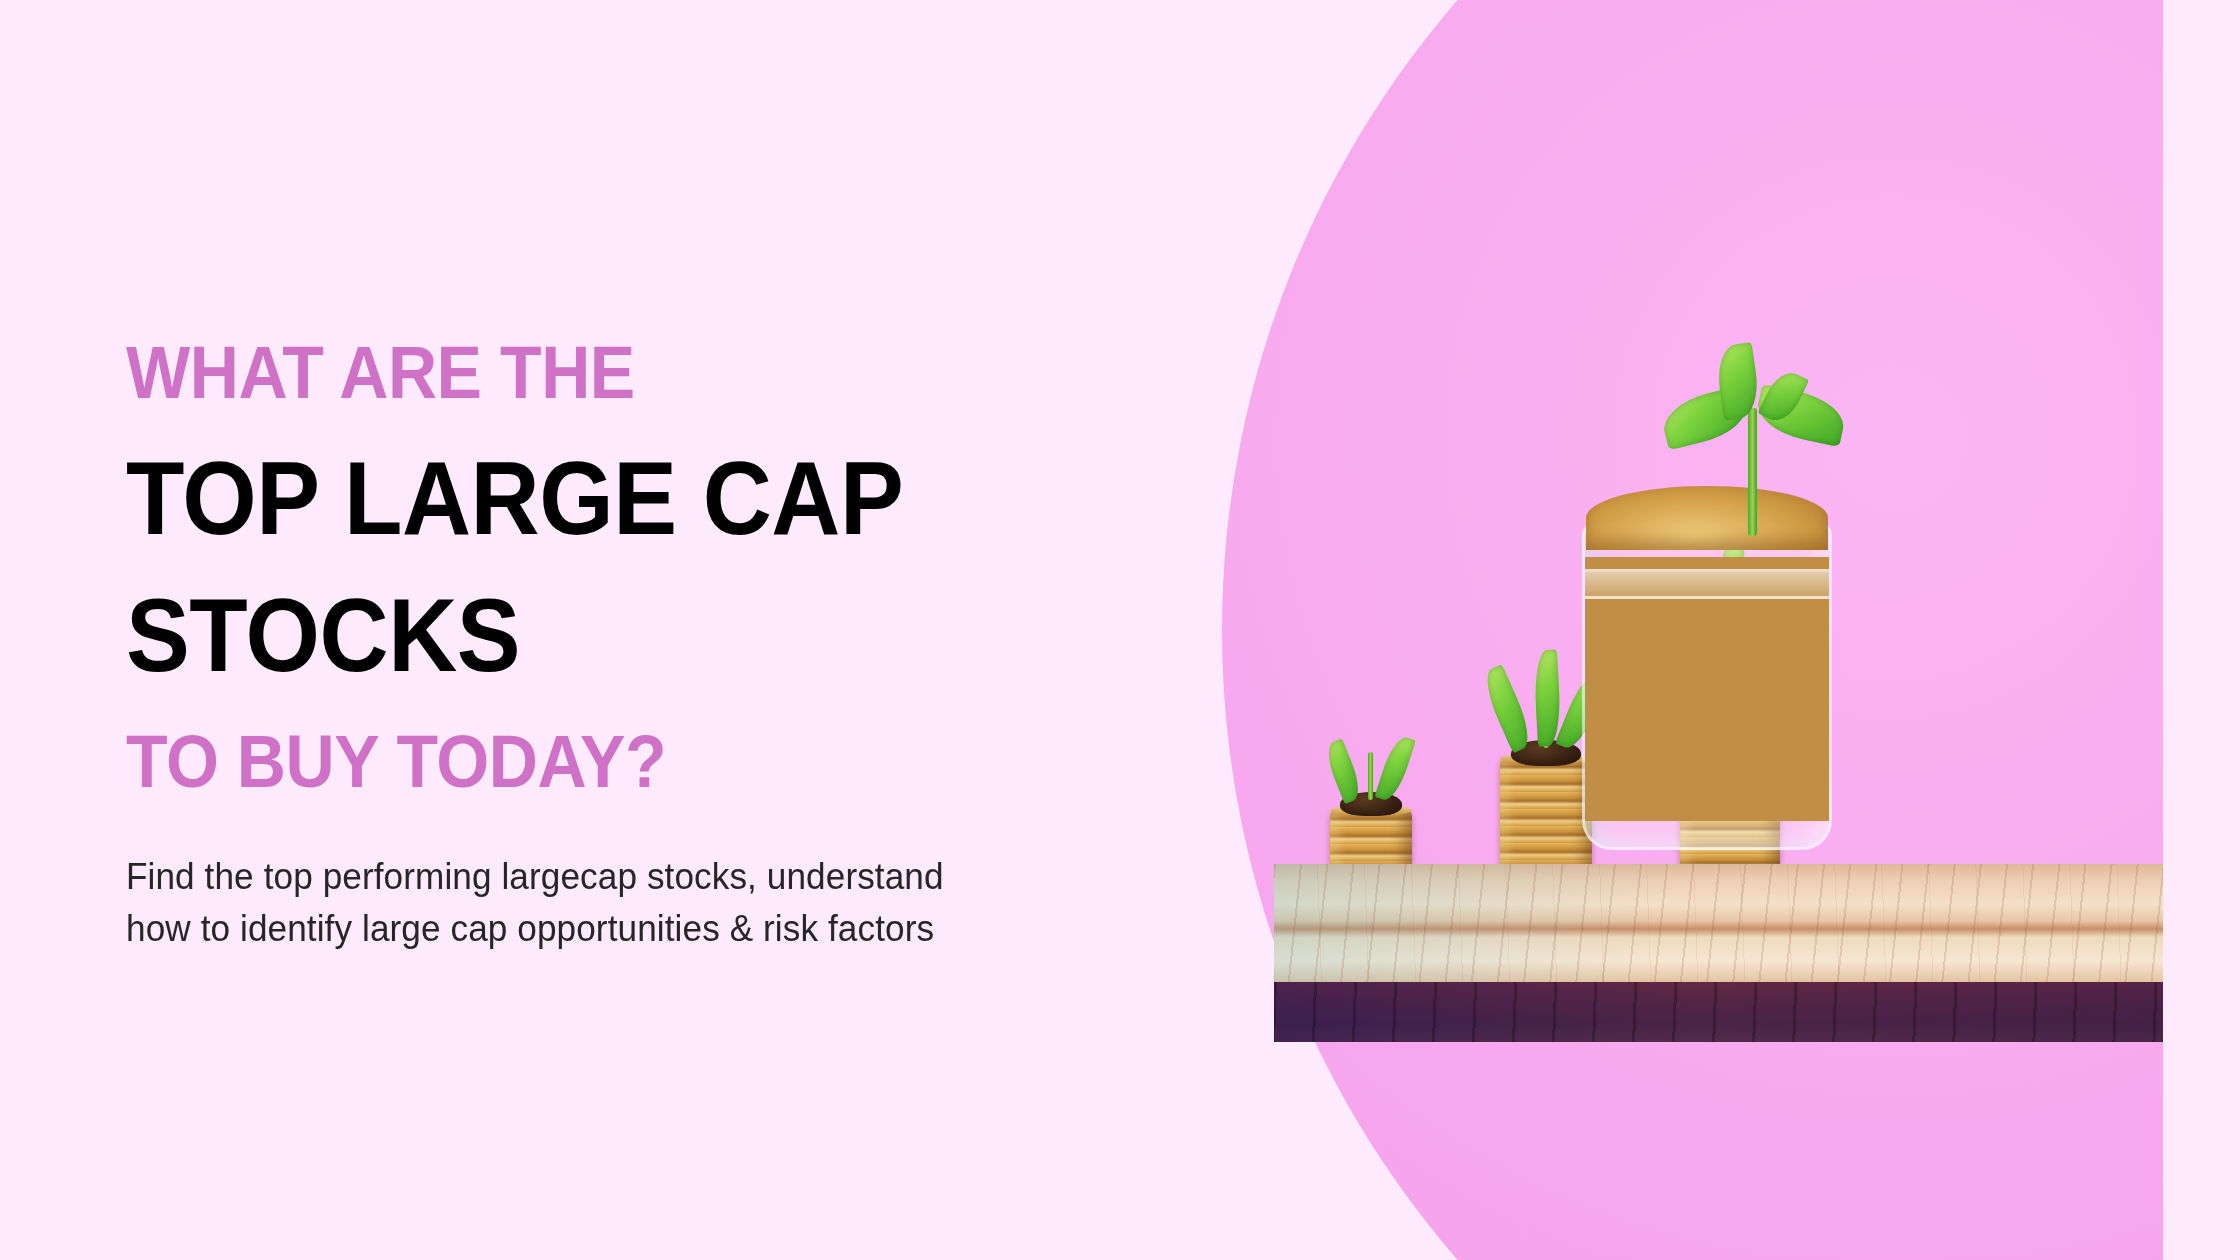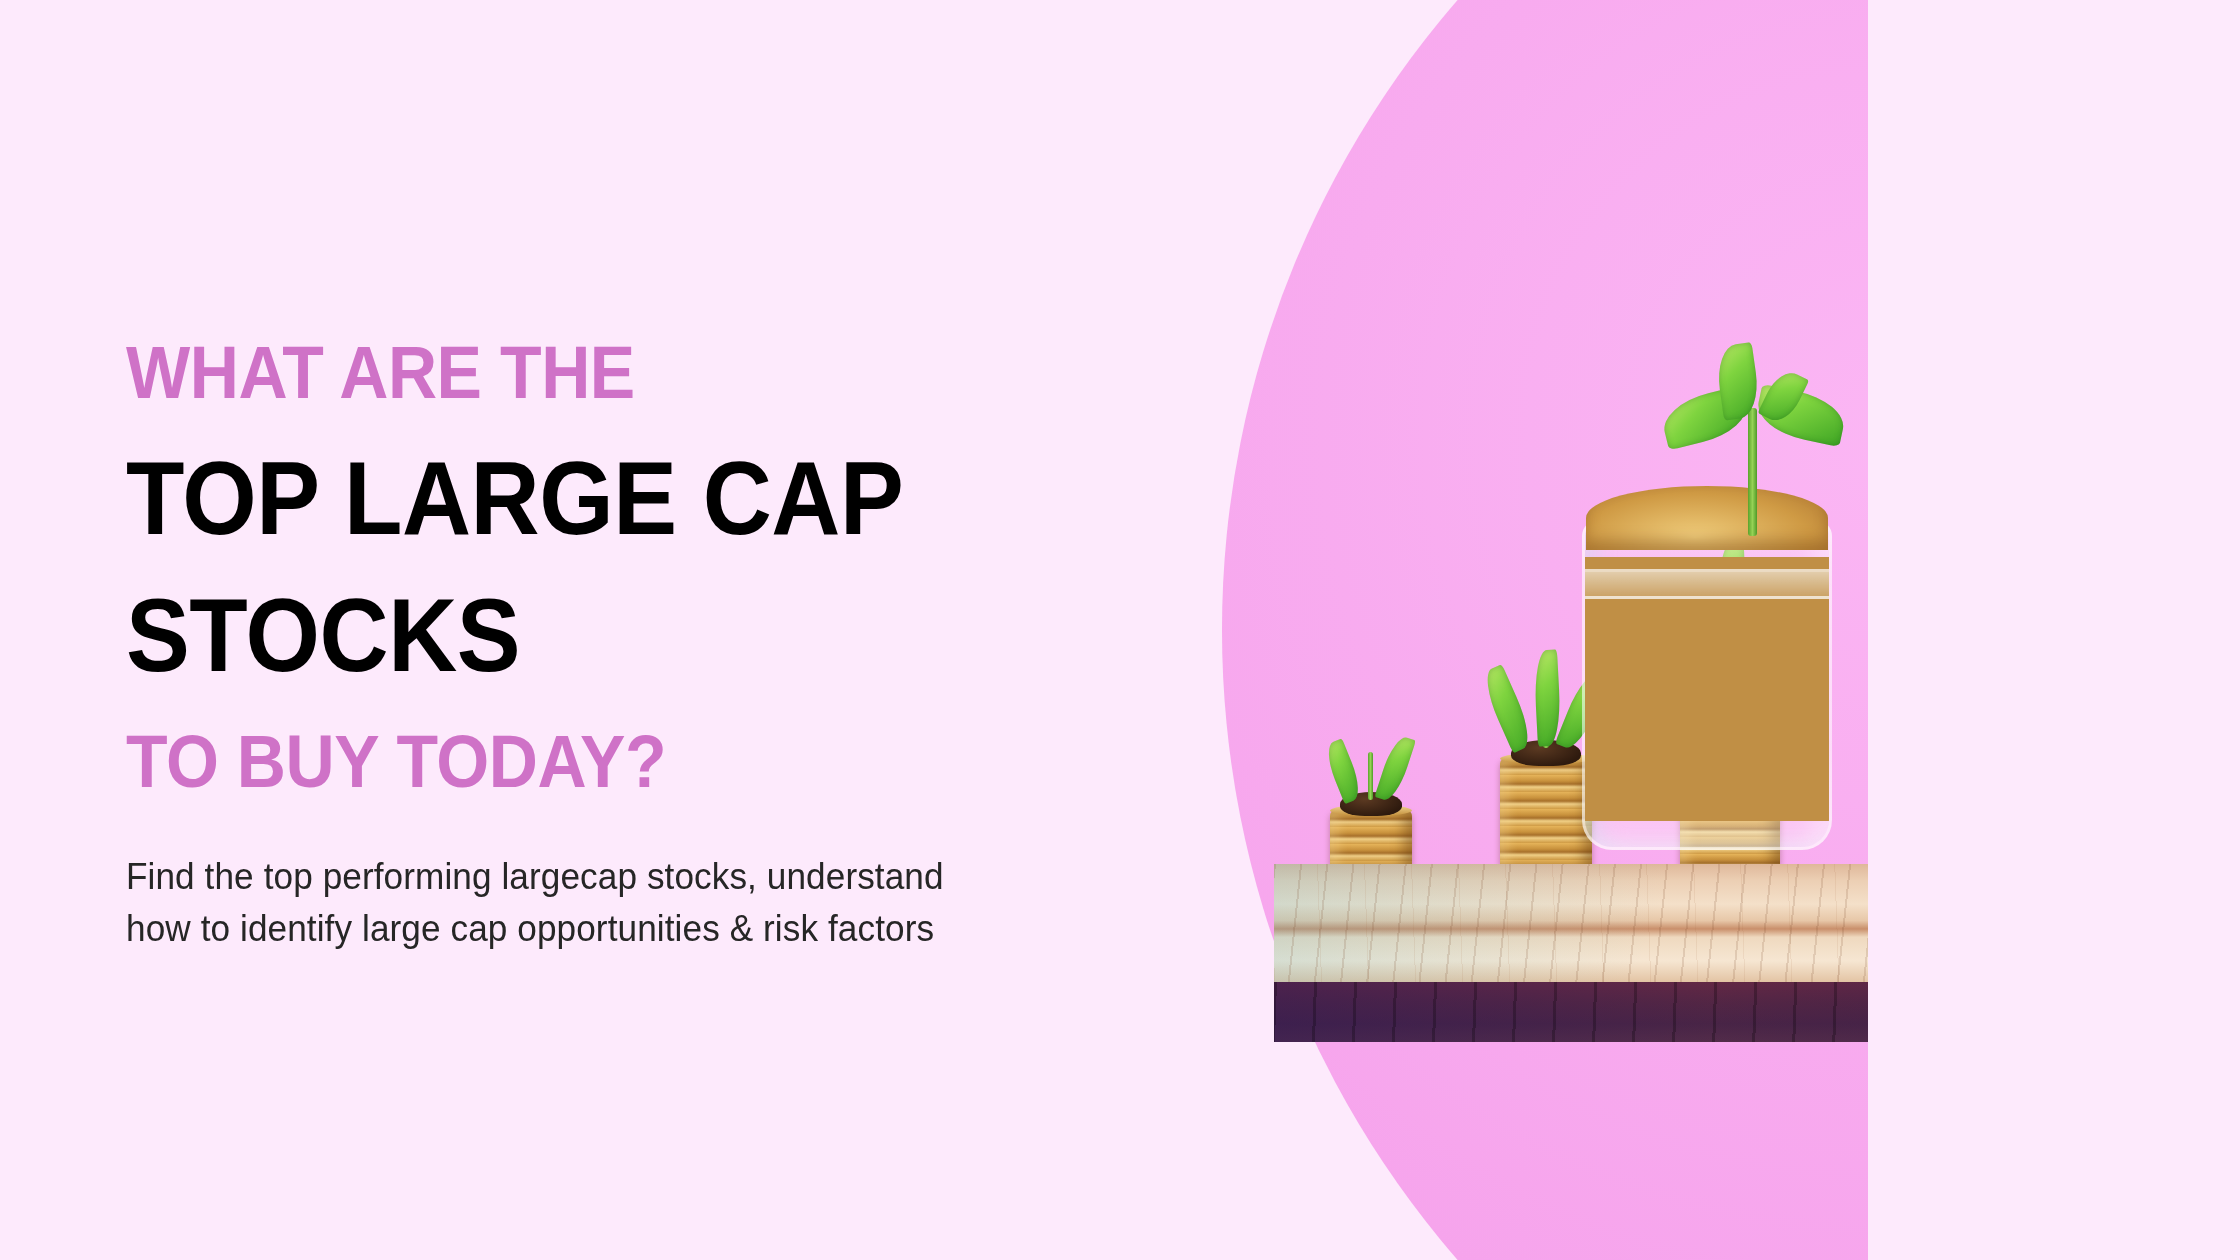--- a/index.html
+++ b/index.html
@@ -7,21 +7,21 @@
   body {
     font-family:"Liberation Sans", sans-serif;
     background:#fdeafc;
     overflow:hidden;
     position:relative;
   }
 
   .banner {
     position:absolute;
     inset:0;
-    width:1868px;
+    width:2163px;
     height:1260px;
     background:#fdeafc;
     overflow:hidden;
   }
 
   
   .circle-decor {
     position:absolute;
     left:1222px;
     top:-330px;

